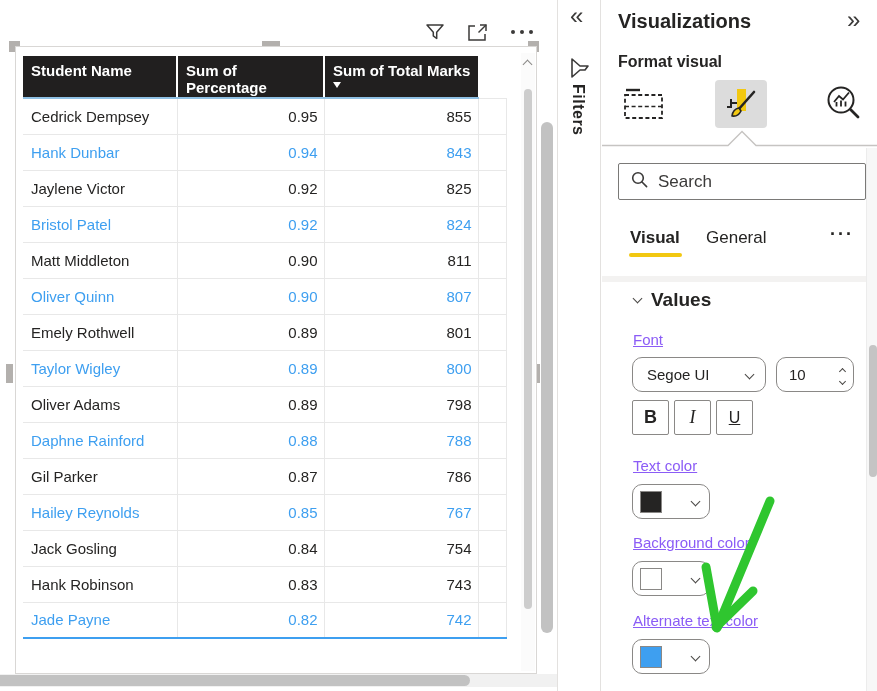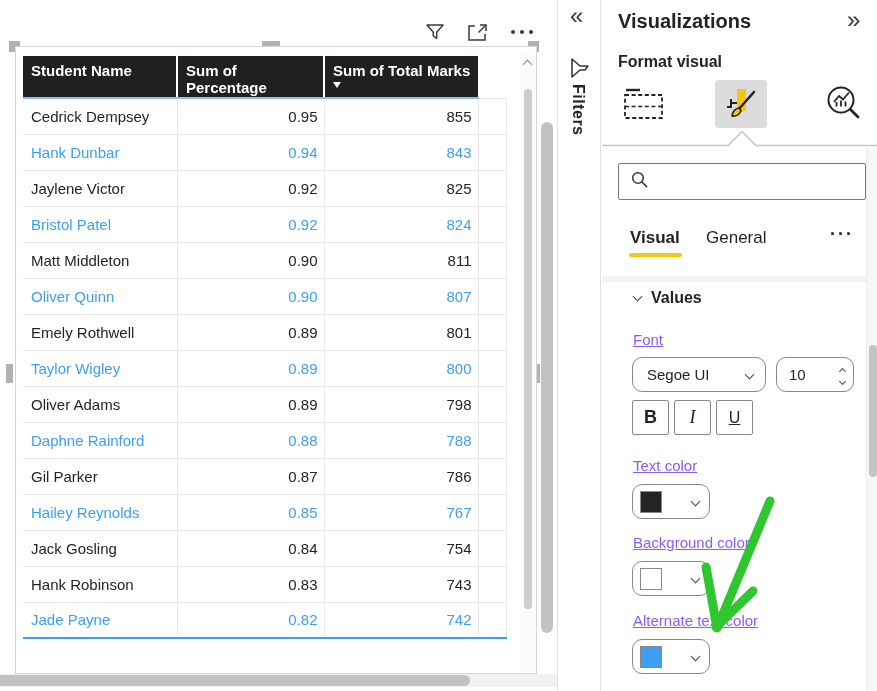--- a/index.html
+++ b/index.html
@@ -73,21 +73,21 @@
   .tab-visual { position:absolute; left:28px; top:228px; font-size:17px; font-weight:700; color:#252423; }
   .tab-underline { position:absolute; left:27px; top:253px; width:53px; height:4px; background:#f2c811; border-radius:2px; }
   .tab-general { position:absolute; left:104px; top:228px; font-size:17px; font-weight:400; color:#252423; }
   .tab-more { position:absolute; left:228px; top:224px; font-size:18px; font-weight:700; color:#252423; letter-spacing:2px; }
 
   .section-sep { position:absolute; left:0; top:276px; width:275px; height:6px; background:#f3f2f1; }
 
   .chev { display:inline-block; width:7px; height:7px; border-right:1.6px solid #494745; border-bottom:1.6px solid #494745; transform:rotate(45deg); }
   .values-header { position:absolute; left:32px; top:289px; display:flex; align-items:center; gap:10px; }
   .values-header .chev { margin-top:-4px; }
-  .values-label { font-size:16px; font-weight:600; color:#252423; }
+  .values-label { font-size:19px; font-weight:600; color:#252423; }
 
   .lbl { position:absolute; font-size:15px; color:#8b5cf6;text-decoration:underline; }
   .lbl-font { left:31px; top:331px; }
   .lbl-textcolor { left:31px; top:457px; }
   .lbl-bgcolor { left:31px; top:534px; }
   .lbl-altcolor { left:31px; top:612px; }
 
   .ctl { position:absolute; border:1px solid #8a8886; border-radius:10px; background:#fff; display:flex; align-items:center; }
   .font-dd { left:30px; top:357px; width:134px; height:35px; padding-left:14px; justify-content:space-between; padding-right:12px; }
   .font-dd .val { font-size:15px; color:#252423; }
@@ -318,20 +318,21 @@
         <path d="M0 17.5 H126 L140 3.5 L154 17.5 H275" fill="none" stroke="#c6c4c2" stroke-width="1.4"></path>
       </svg>
 
     <div class="search-box">
       <span>
         <svg width="17" height="17" viewBox="0 0 17 17">
             <circle cx="7" cy="7" r="5.3" fill="none" stroke="#3b3a39" stroke-width="1.6"></circle>
             <line x1="11" y1="11" x2="15.6" y2="15.6" stroke="#3b3a39" stroke-width="1.6" stroke-linecap="round"></line>
           </svg>
       </span>
+      <input type="text" placeholder="Search" style="">
     </div>
 
     <div class="tab-visual">Visual</div>
     <div class="tab-underline"></div>
     <div class="tab-general">General</div>
     <div class="tab-more">···</div>
 
     <div class="section-sep"></div>
 
     <div class="values-header">

